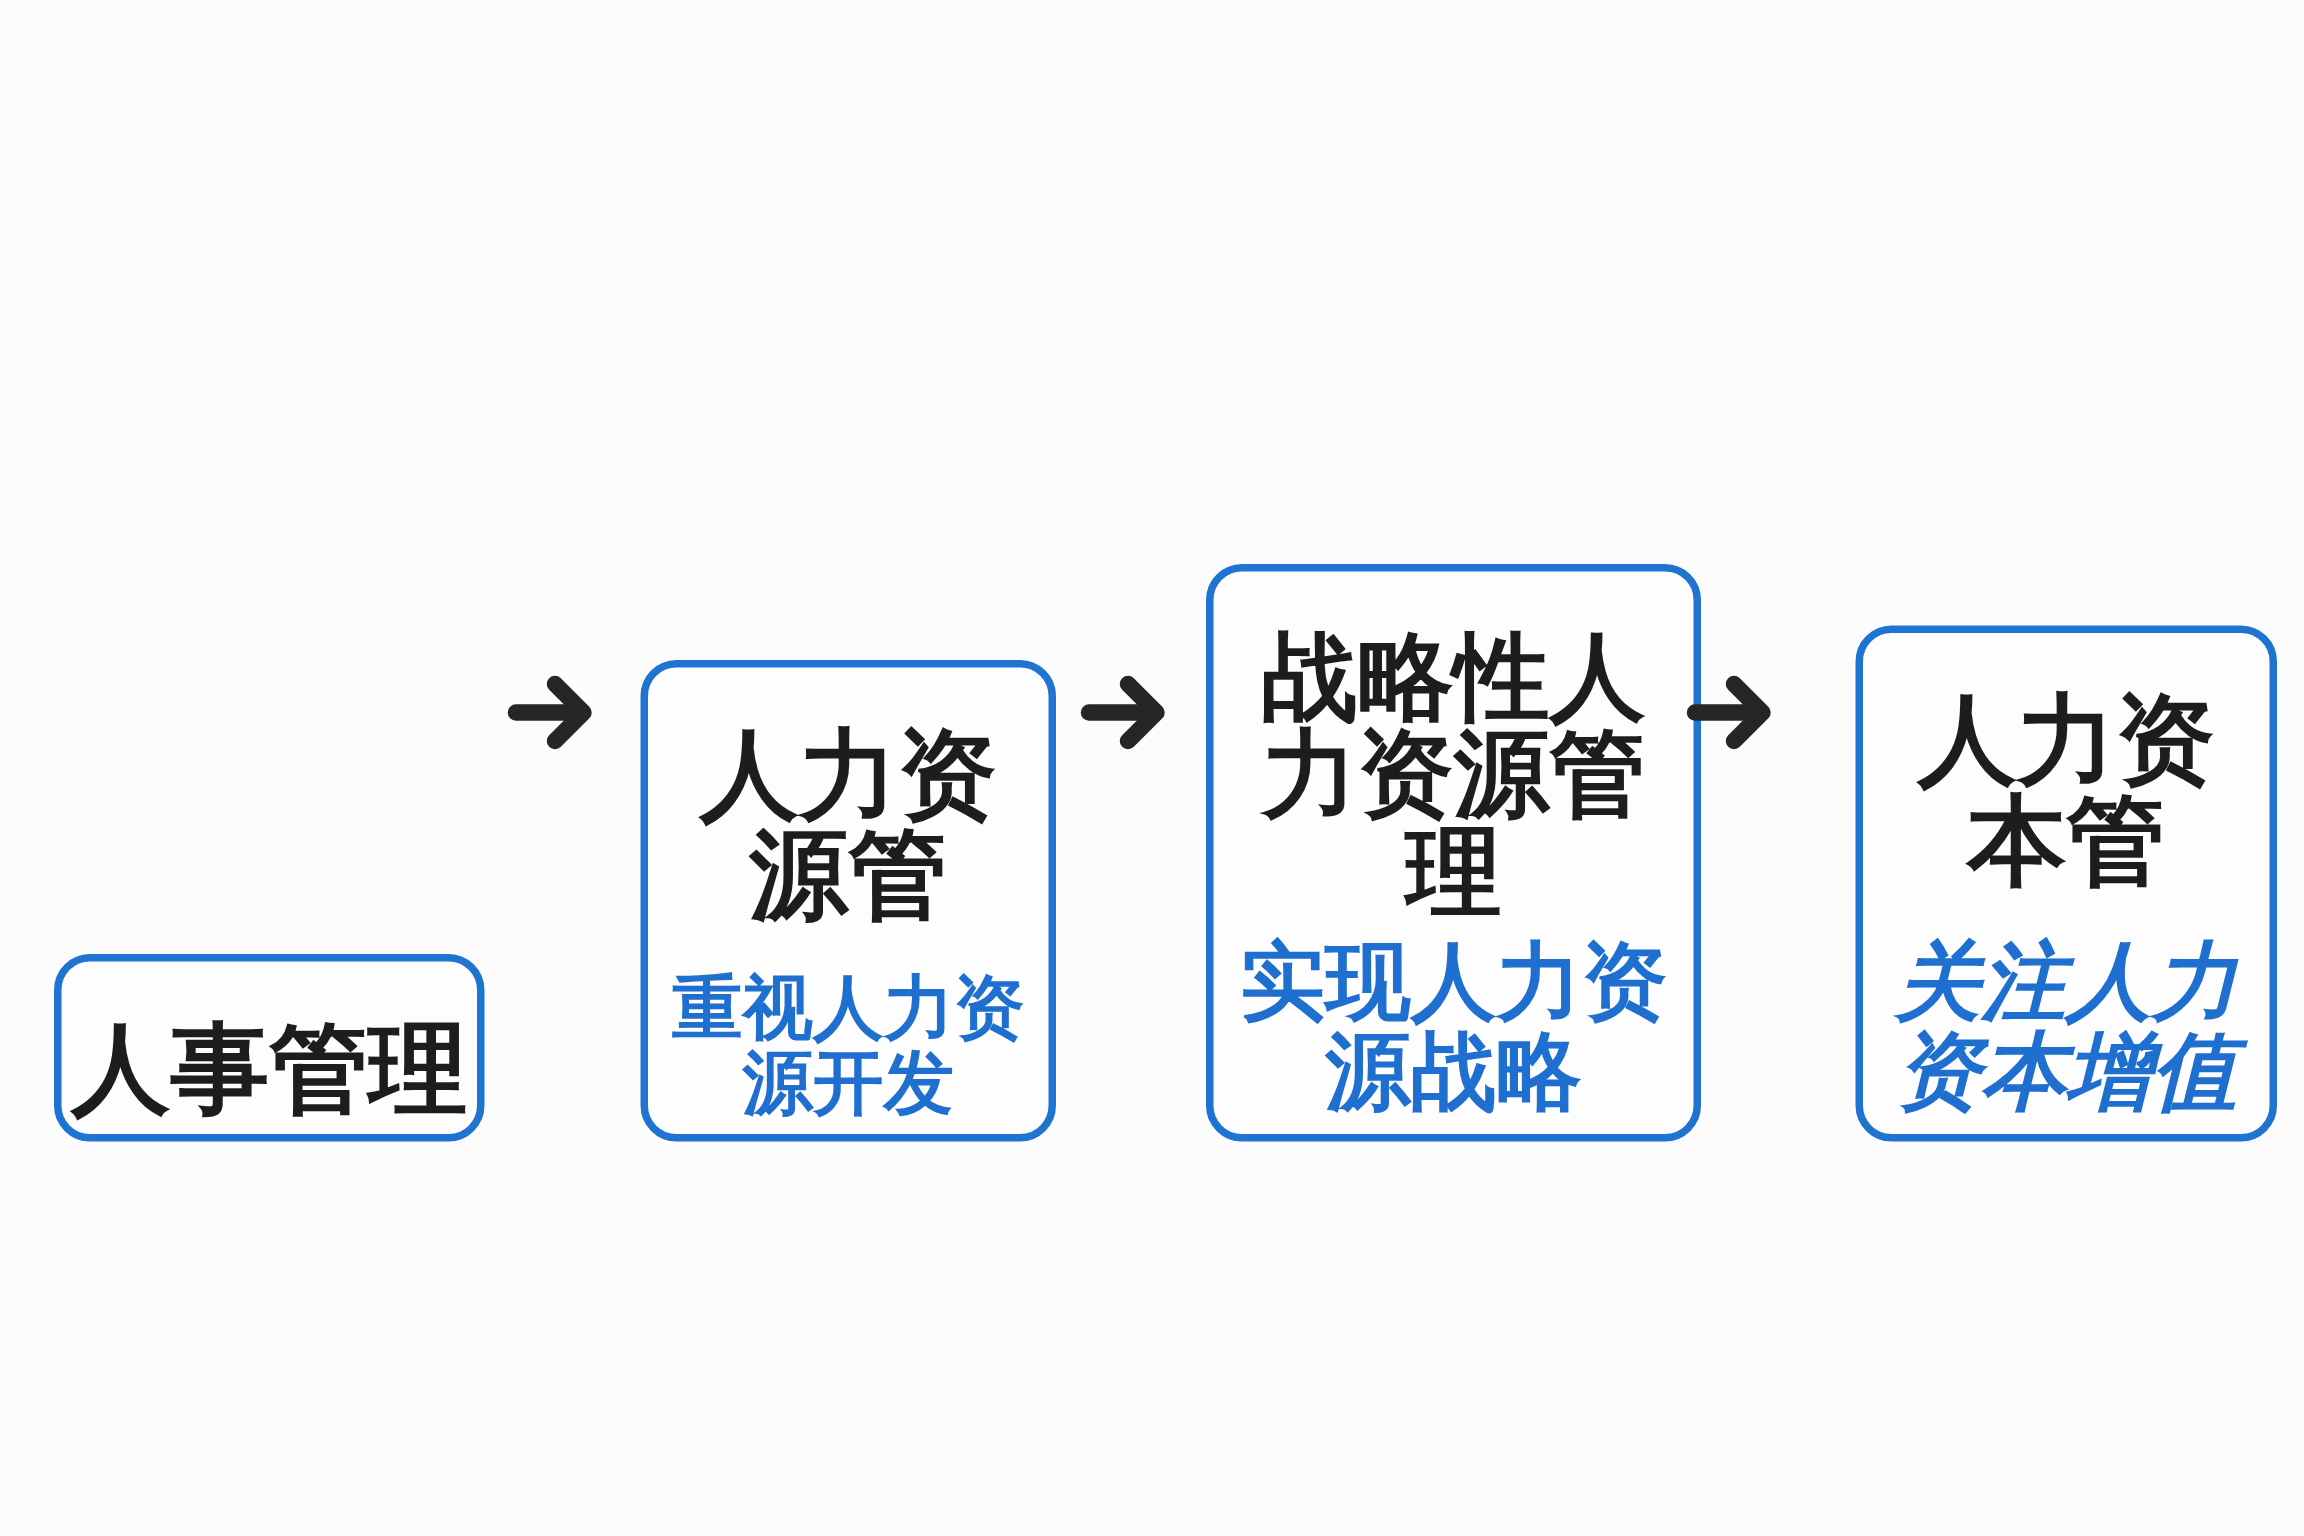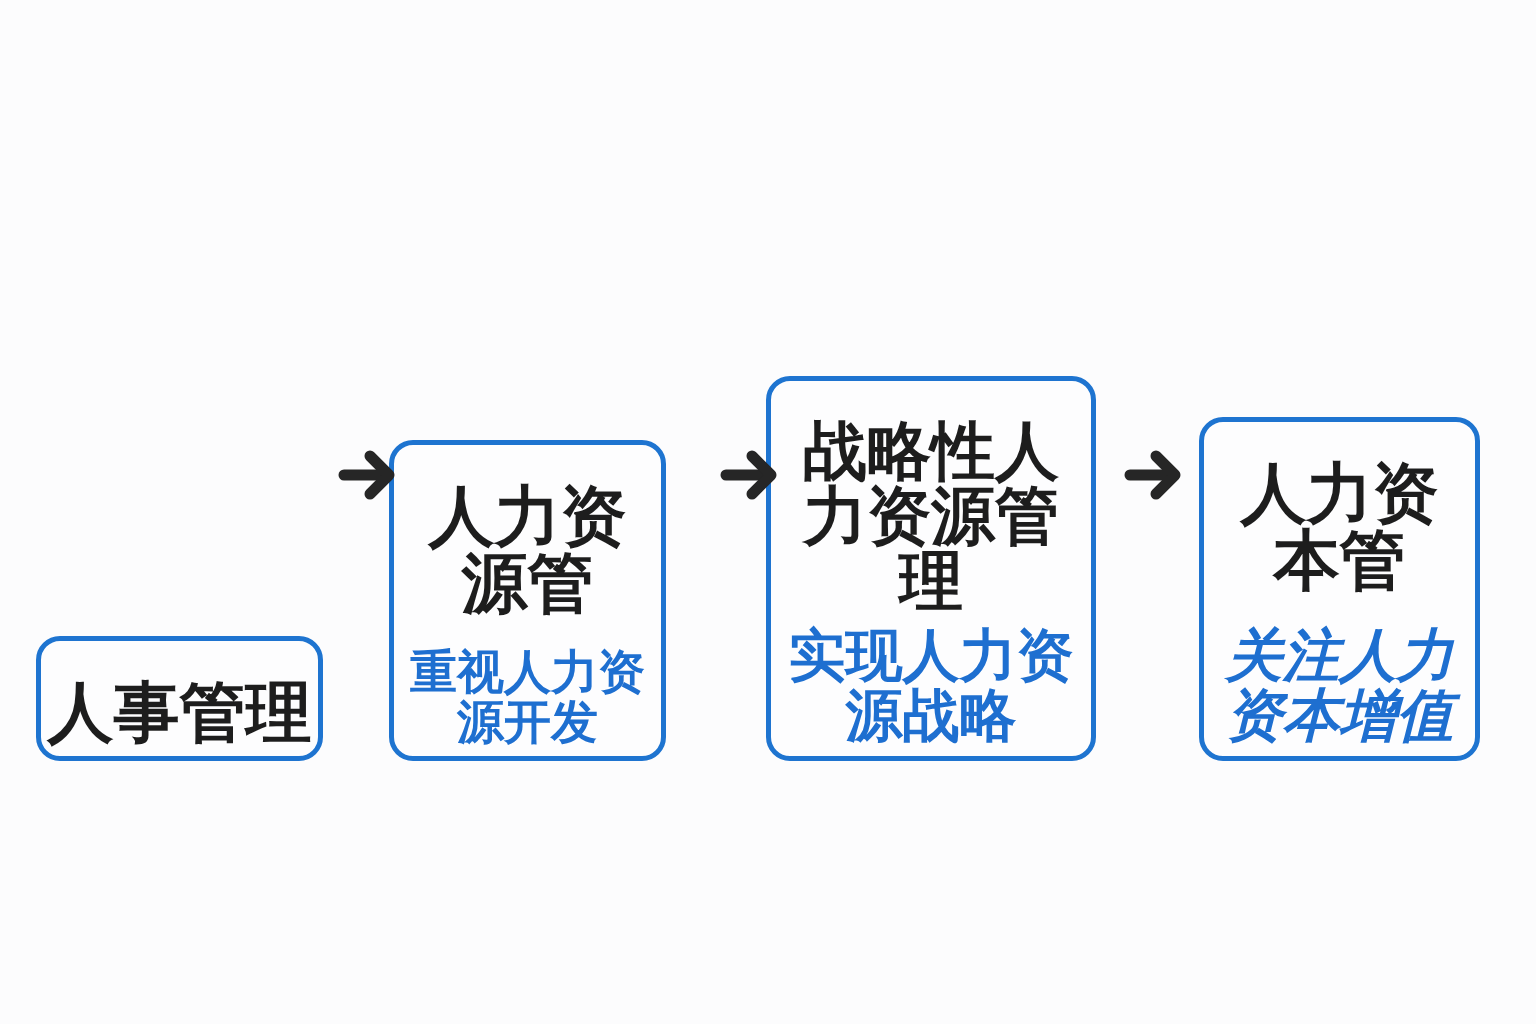--- a/index.html
+++ b/index.html
@@ -63,21 +63,21 @@
     line-height: 1.05;
     letter-spacing: 0px;
     text-align: center;
     white-space: normal;
     word-break: break-all;
     margin-top: 30px;
   }
 
   
   .box-1 { width: 287px; margin-left: 36px; }
-  .box-2 { width: 277px; margin-left: 66px; }
+  .box-2 { width: 277px; margin-left: 104px; }
   .box-3 { width: 330px; margin-left: 100px; }
   .box-4 { width: 281px; margin-left: 103px; }
 
   .box-1 .stage-title { font-size: 66px; }
   .box-2 .stage-title { font-size: 66px; }
   .box-3 .stage-title { font-size: 64px; padding: 0 2px; }
   .box-4 .stage-title { font-size: 66px; }
 
   .box-1 .stage-desc { font-size: 58px; margin-top: 40px; }
   .box-2 .stage-desc { font-size: 47px; margin-top: 30px; }

